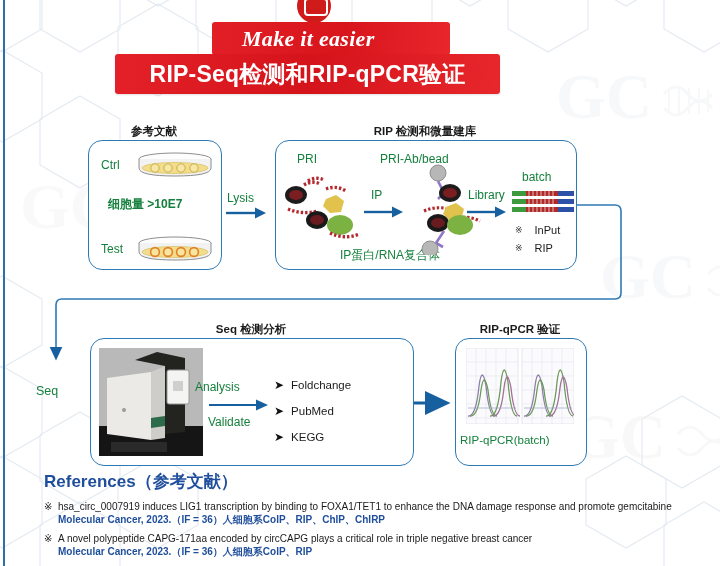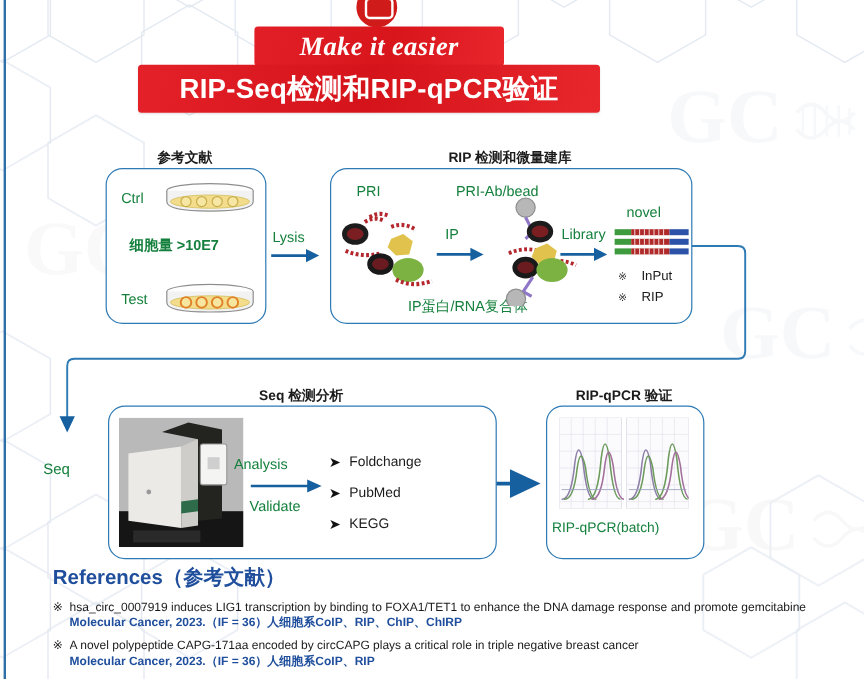--- a/index.html
+++ b/index.html
@@ -21,21 +21,21 @@
     background:#d01b1b;border:2px solid #fff;
   }
   .logo-dot:after{
     content:"";position:absolute;left:7px;top:9px;width:20px;height:14px;
     border:2px solid #fff;border-radius:4px;
   }
   .band-top{
     position:absolute;left:212px;top:22px;width:208px;height:33px;
     background:linear-gradient(100deg,#e21f26 0%,#d9151c 55%,#e8262c 100%);
     border-radius:3px;
-    display:flex;align-items:center;justify-content:center;
+    display:flex;align-items:center;padding-left:30px;
   }
   .band-top span{
     color:#fff;font-style:italic;font-weight:bold;font-size:22px;
     font-family:"Liberation Serif","DejaVu Serif",serif;letter-spacing:.3px;
     white-space:nowrap;
   }
   .band-main{
     position:absolute;left:115px;top:54px;width:385px;height:40px;
     background:linear-gradient(100deg,#e42129 0%,#d5131a 50%,#e8272d 100%);
     border-radius:3px;
@@ -264,21 +264,21 @@
 </div>
 
 <div class="lbl" style="left:468px;top:188px;">Library</div>
 <div class="arrow" style="position:absolute;left:466px;top:205px;">
   <svg width="42" height="14" viewBox="0 0 42 14">
     <path d="M1 7 H31" stroke="#17609f" stroke-width="2.4" fill="none"></path>
     <path d="M29 1.5 L40 7 L29 12.5 z" fill="#17609f"></path>
   </svg>
 </div>
 
-<div class="lbl" style="left:522px;top:170px;">novel</div>
+<div class="lbl" style="left:522px;top:170px;">batch</div>
 <div style="position:absolute;left:512px;top:190px;">
   <svg width="62" height="26" viewBox="0 0 62 26">
     <rect x="0" y="1" width="14" height="5" fill="#3d9b3d"></rect>
     <rect x="14" y="1" width="32" height="5" fill="#b02a2a"></rect>
     <rect x="46" y="1" width="16" height="5" fill="#2b52a8"></rect>
     <rect x="0" y="9" width="14" height="5" fill="#3d9b3d"></rect>
     <rect x="14" y="9" width="32" height="5" fill="#b02a2a"></rect>
     <rect x="46" y="9" width="16" height="5" fill="#2b52a8"></rect>
     <rect x="0" y="17" width="14" height="5" fill="#3d9b3d"></rect>
     <rect x="14" y="17" width="32" height="5" fill="#b02a2a"></rect>

